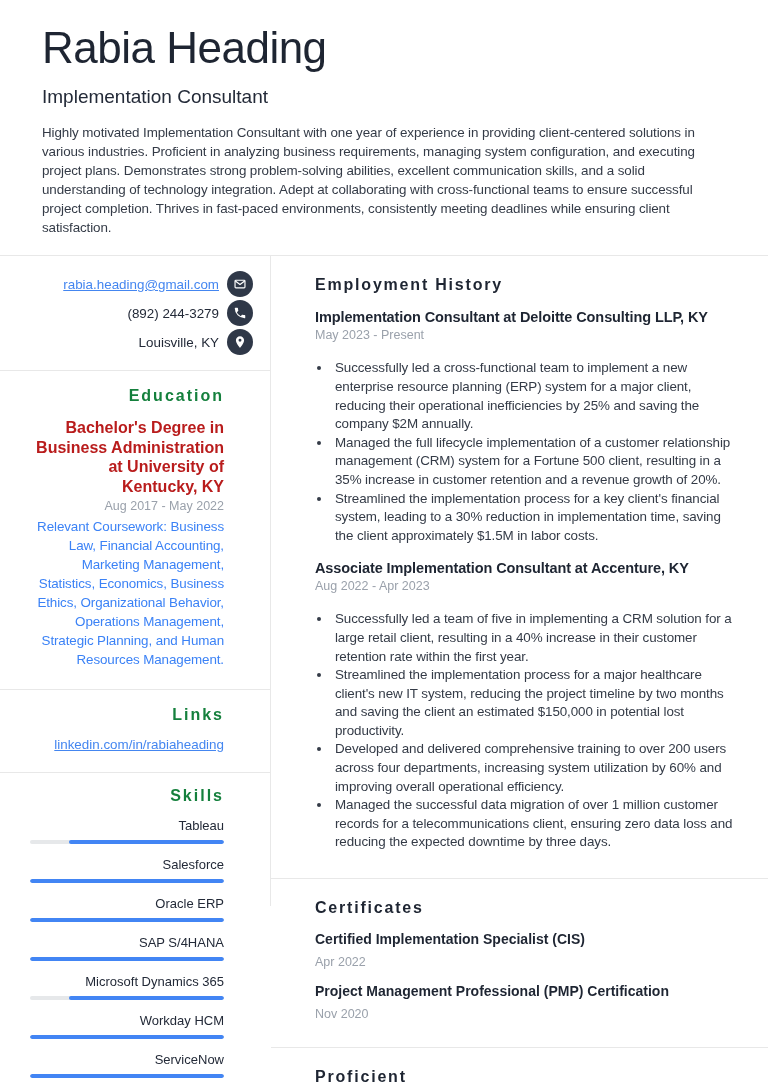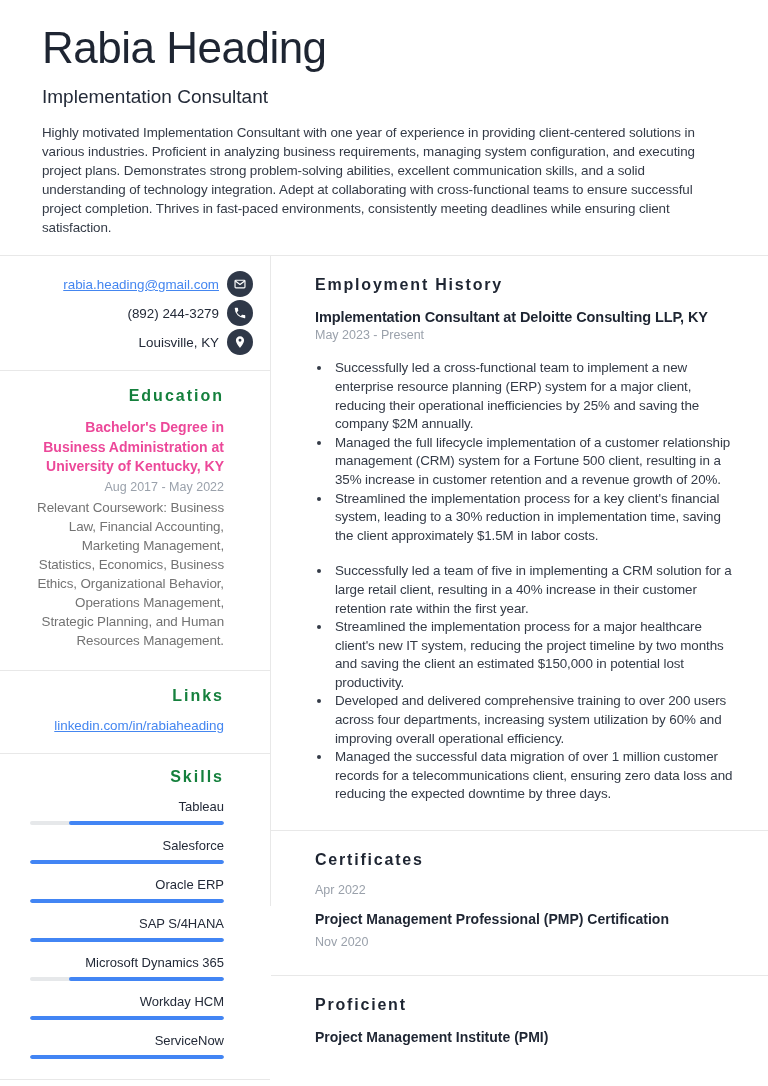--- a/index.html
+++ b/index.html
@@ -30,23 +30,23 @@
 
   
   .contact-section { padding: 15px 17px 12px 20px; }
   .contact-row { display: flex; align-items: center; justify-content: flex-end; gap: 8px; margin-bottom: 3px; height: 26px; }
   .contact-text { font-size: 13.4px; color: #232a38; }
   a.link { color: #4486f0; text-decoration: underline; }
   .icon-circle { width: 26px; height: 26px; border-radius: 50%; background: #2f3848; display: flex; align-items: center; justify-content: center; flex-shrink: 0; }
   .icon-circle svg { width: 14px; height: 14px; display: block; }
 
   
-  .edu-degree { font-size: 14px; font-weight: 700; color: #ec4899; line-height: 19.5px; margin-top: 13px; }
+  .edu-degree { font-size: 16px; font-weight: 700; color: #b91c1c; line-height: 19.5px; margin-top: 13px; }
   .edu-dates { font-size: 12.5px; color: #9aa1ab; margin-top: 3px; }
-  .edu-coursework { font-size: 13.4px; color: #737373; line-height: 19px; margin-top: 4px; letter-spacing: -0.1px; }
+  .edu-coursework { font-size: 13.4px; color: #3b82f6; line-height: 19px; margin-top: 4px; letter-spacing: -0.1px; }
 
   
   .links-section .link-item { margin-top: 13px; font-size: 13.4px; }
 
   
   .skills-section { padding-top: 14px; }
   .skill { margin-top: 13px; }
   .skill-label { font-size: 13px; color: #232a38; margin-bottom: 7px; }
   .skill-track { height: 4px; width: 100%; background: #e6e8ea; border-radius: 2px; display: flex; justify-content: flex-end; overflow: hidden; }
   .skill-fill { height: 100%; background: #4285f4; border-radius: 2px; }
@@ -190,32 +190,35 @@
           <div class="job-entry-title">Implementation Consultant at Deloitte Consulting LLP, KY</div>
           <div class="job-dates">May 2023 - Present</div>
           <ul class="bullets">
             <li>Successfully led a cross-functional team to implement a new enterprise resource planning (ERP) system for a major client, reducing their operational inefficiencies by 25% and saving the company $2M annually.</li>
             <li>Managed the full lifecycle implementation of a customer relationship management (CRM) system for a Fortune 500 client, resulting in a 35% increase in customer retention and a revenue growth of 20%.</li>
             <li>Streamlined the implementation process for a key client's financial system, leading to a 30% reduction in implementation time, saving the client approximately $1.5M in labor costs.</li>
           </ul>
         </div>
 
         <div class="job">
+          <div class="job-entry-title">Associate Implementation Consultant at Accenture, KY</div>
+          <div class="job-dates">Aug 2022 - Apr 2023</div>
           <ul class="bullets">
             <li>Successfully led a team of five in implementing a CRM solution for a large retail client, resulting in a 40% increase in their customer retention rate within the first year.</li>
             <li>Streamlined the implementation process for a major healthcare client's new IT system, reducing the project timeline by two months and saving the client an estimated $150,000 in potential lost productivity.</li>
             <li>Developed and delivered comprehensive training to over 200 users across four departments, increasing system utilization by 60% and improving overall operational efficiency.</li>
             <li>Managed the successful data migration of over 1 million customer records for a telecommunications client, ensuring zero data loss and reducing the expected downtime by three days.</li>
           </ul>
         </div>
       </section>
 
       <section class="main-section">
         <div class="main-heading">Certificates</div>
         <div class="cert-item">
+          <div class="cert-title">Certified Implementation Specialist (CIS)</div>
           <div class="cert-date">Apr 2022</div>
         </div>
         <div class="cert-item">
           <div class="cert-title">Project Management Professional (PMP) Certification</div>
           <div class="cert-date">Nov 2020</div>
         </div>
       </section>
 
       <section class="main-section">
         <div class="main-heading">Proficient</div>

